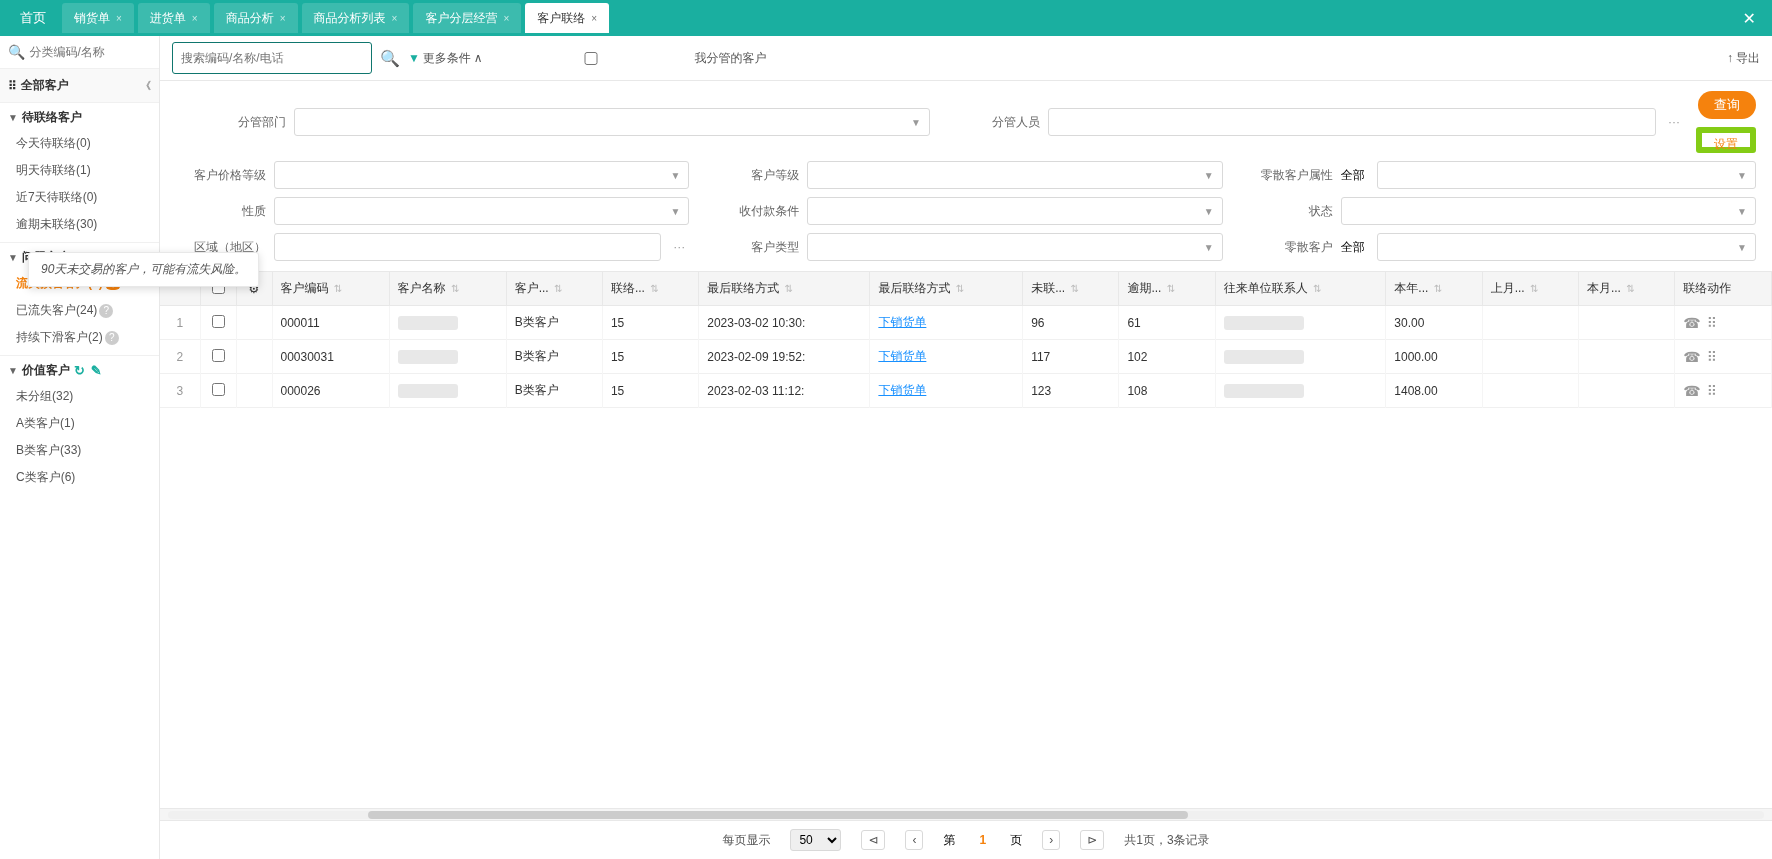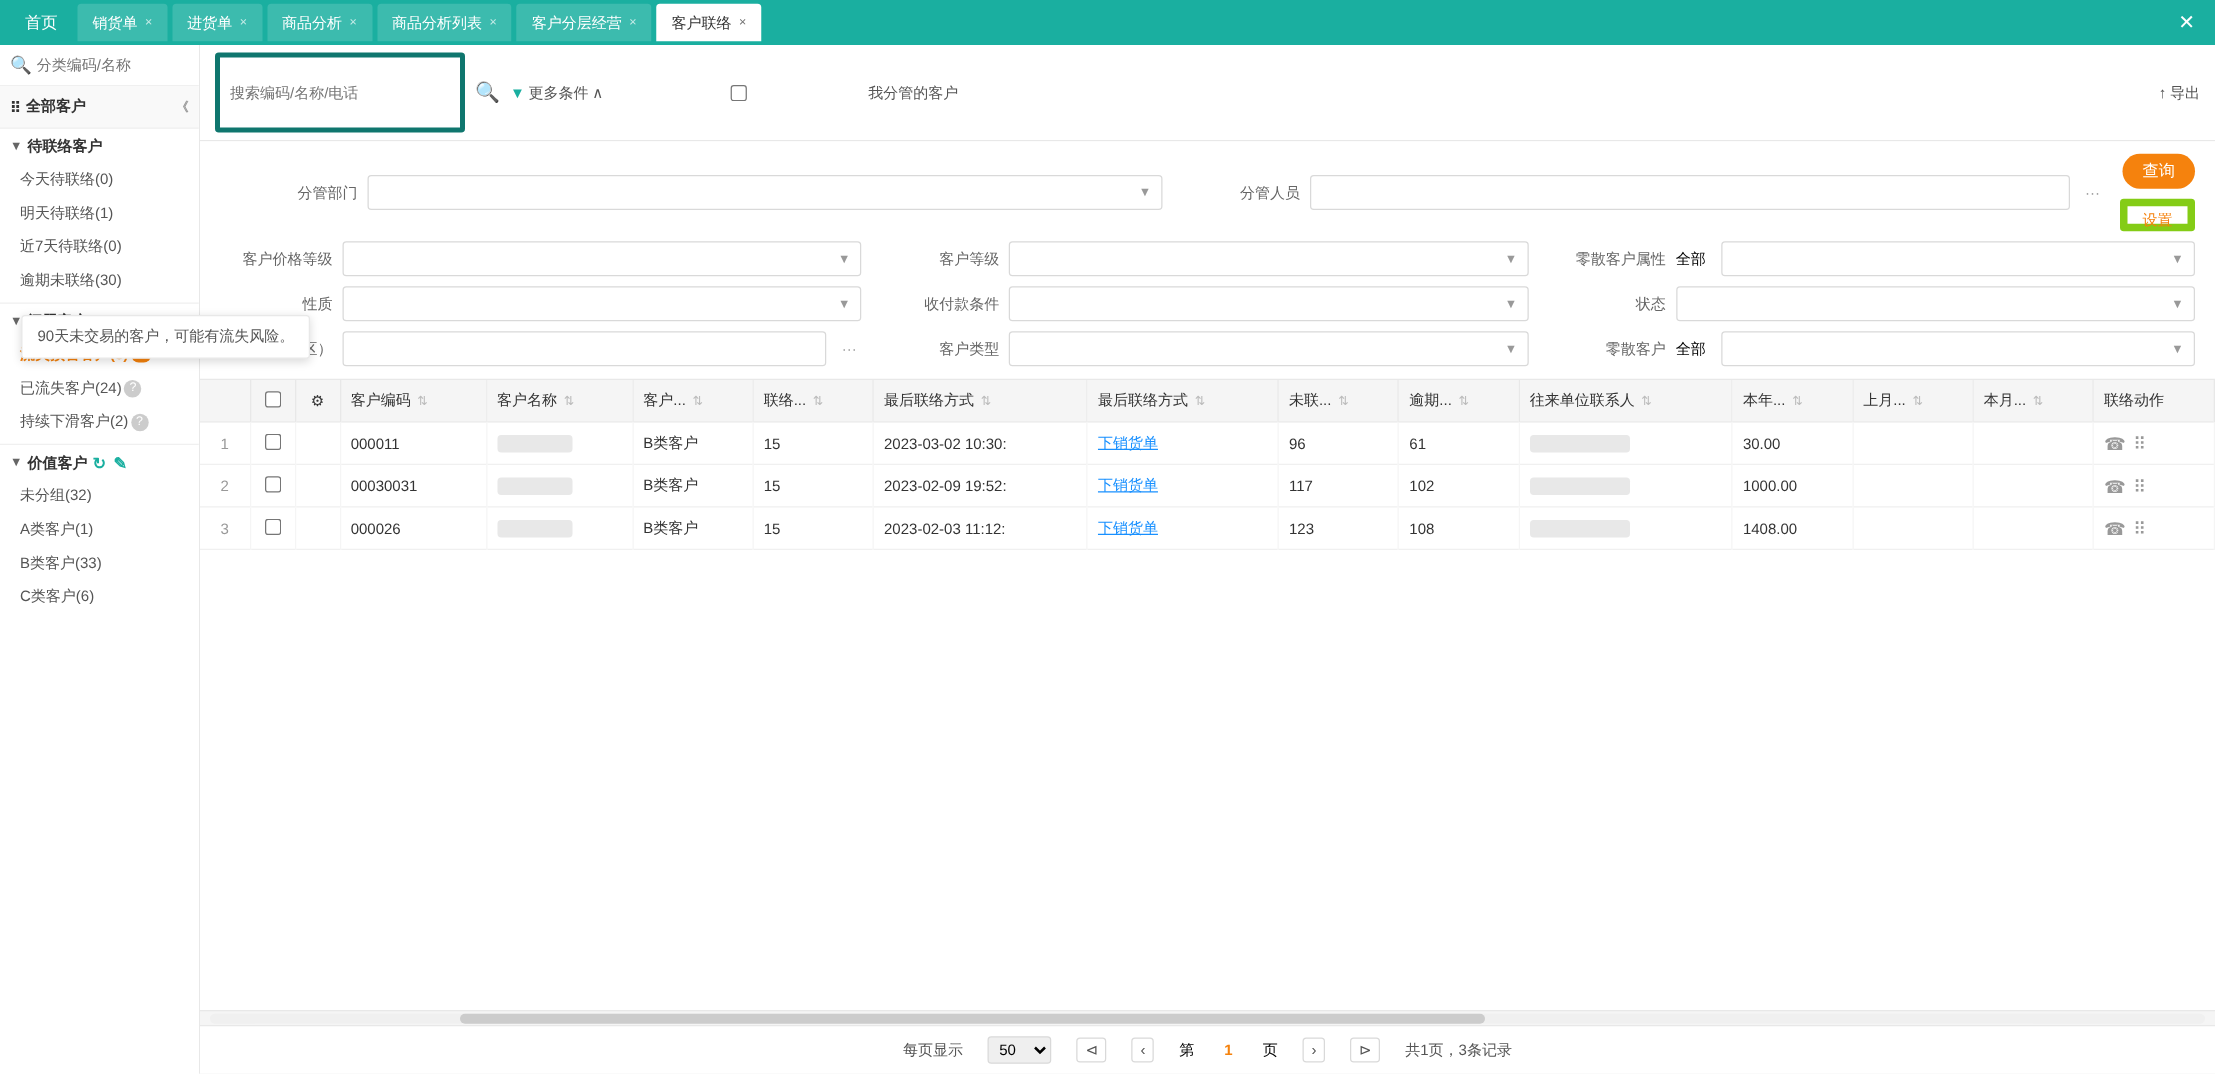--- a/index.html
+++ b/index.html
@@ -147,23 +147,23 @@
     
     .filter-bar {
       background: white;
       padding: 6px 12px;
       display: flex;
       align-items: center;
       border-bottom: 1px solid #e8e8e8;
       gap: 8px;
     }
     .filter-bar input {
-      border: 4px solid #0f766e;
+      border: 1px solid #0f766e;
       border-radius: 3px;
-      padding: 21px 8px;
+      padding: 8px 8px;
       width: 200px;
       font-size: 12px;
       outline: none;
     }
     .filter-bar .search-btn {
       background: none;
       border: none;
       cursor: pointer;
       color: #1aafa0;
       font-size: 16px;
@@ -339,22 +339,23 @@
       position: absolute;
       background: white;
       border: 1px solid #e8e8e8;
       box-shadow: 0 2px 8px rgba(0,0,0,0.15);
       padding: 8px 12px;
       border-radius: 3px;
       z-index: 100;
       color: #555;
       font-size: 12px;
       white-space: nowrap;
-      left: 17px;
+      left: 28px;
       top: 252px;
+      font-style: italic;
     }
 
     
     .pagination {
       background: white;
       border-top: 1px solid #e8e8e8;
       padding: 8px 16px;
       display: flex;
       align-items: center;
       justify-content: center;

